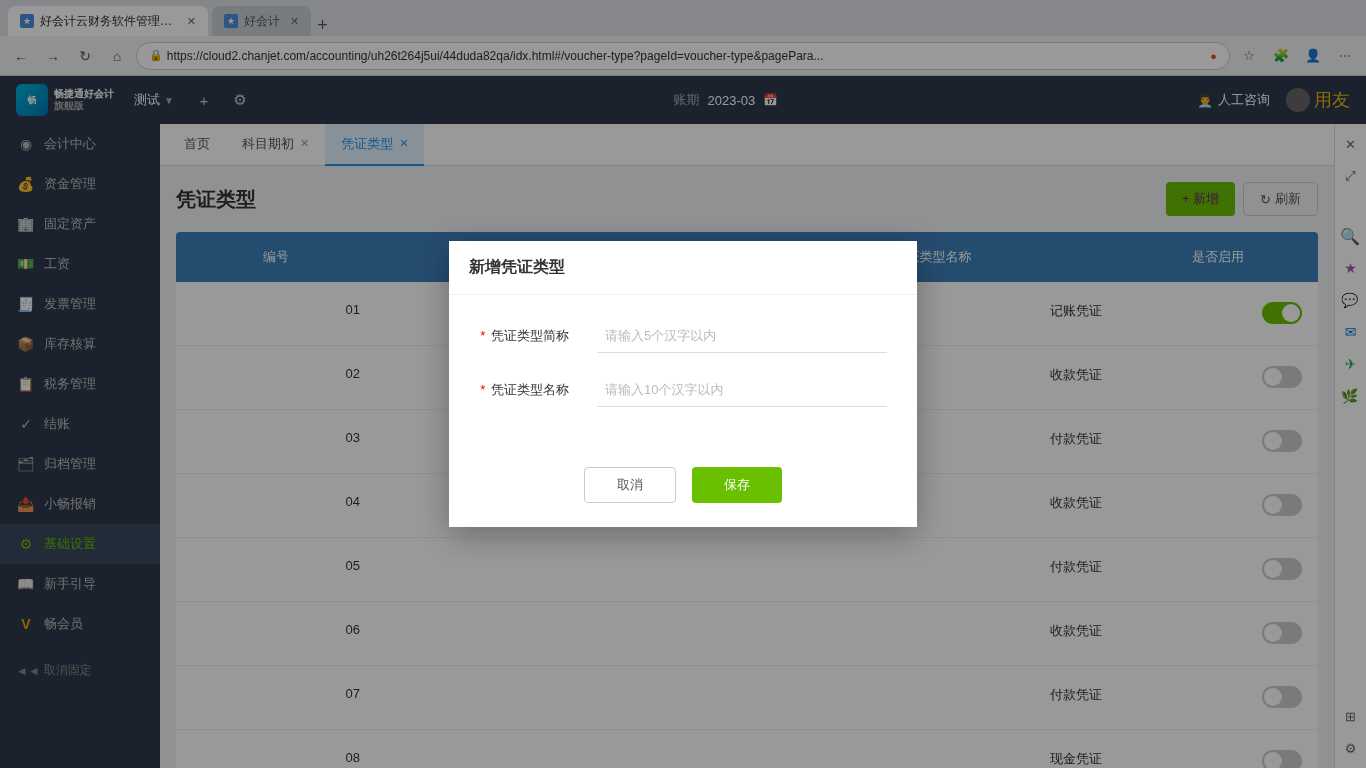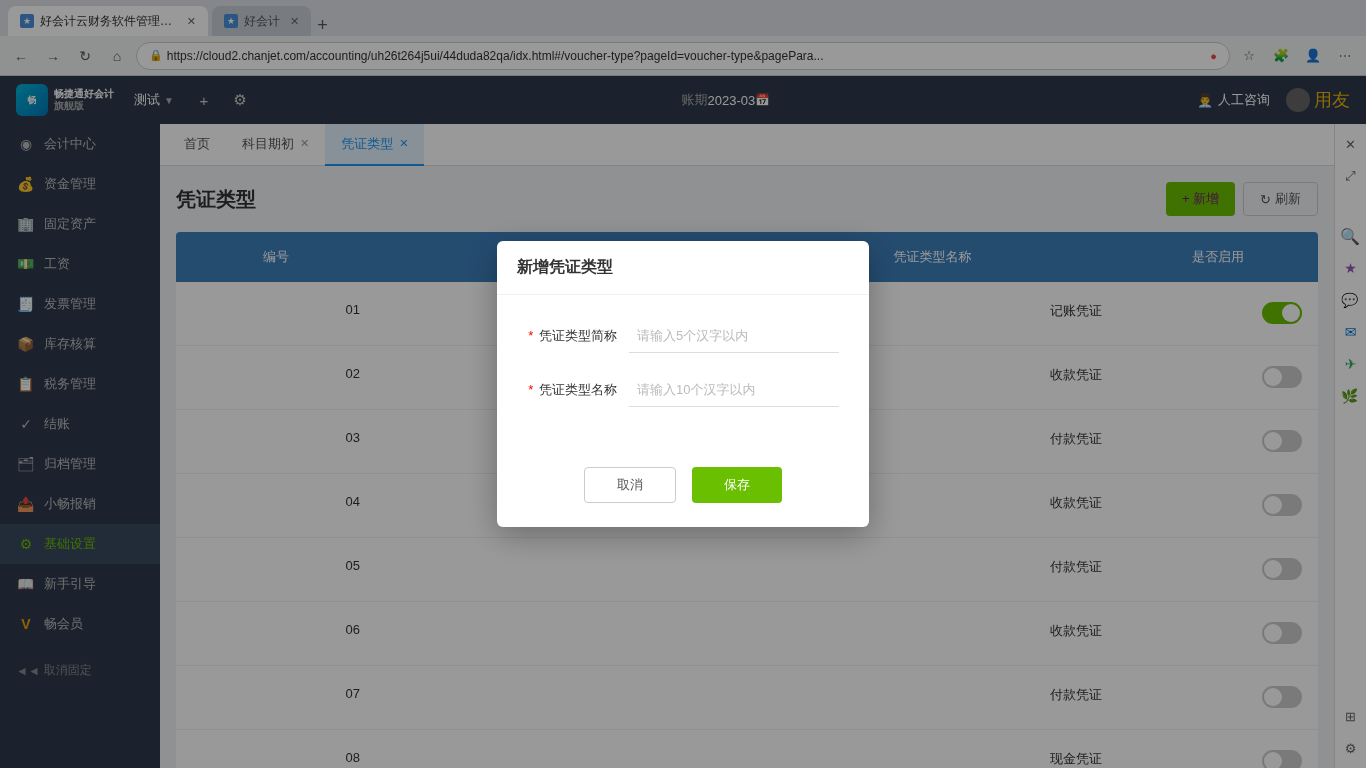--- a/index.html
+++ b/index.html
@@ -26,21 +26,21 @@
     .app-header { height: 48px; background: #2d3a4b; display: flex; align-items: center; padding: 0 16px; gap: 12px; }
     .app-logo { display: flex; align-items: center; gap: 6px; color: #fff; font-size: 14px; font-weight: bold; }
     .logo-icon { width: 32px; height: 32px; background: linear-gradient(135deg, #00b4d8, #0077b6); border-radius: 6px; display: flex; align-items: center; justify-content: center; color: #fff; font-size: 10px; font-weight: bold; }
     .logo-text { display: flex; flex-direction: column; line-height: 1.2; }
     .logo-main { color: #fff; font-size: 10px; }
     .logo-sub { color: #aaa; font-size: 10px; }
     .workspace-selector { display: flex; align-items: center; gap: 4px; color: #fff; font-size: 13px; cursor: pointer; margin-left: 8px; }
     .workspace-selector .chevron { color: #aaa; font-size: 10px; }
     .header-actions { display: flex; align-items: center; gap: 8px; margin-left: 4px; }
     .header-icon-btn { width: 28px; height: 28px; border: none; background: none; cursor: pointer; color: #ccc; font-size: 15px; display: flex; align-items: center; justify-content: center; }
-    .period-display { display: flex; align-items: center; gap: 0; color: #fff; font-size: 13px; margin-left: auto; text-align: center; }
+    .period-display { display: flex; align-items: center; gap: 8px; color: #fff; font-size: 13px; margin-left: auto; text-align: center; }
     .period-label { color: #aaa; }
     .period-value { color: #fff; }
     .period-icon { color: #aaa; font-size: 12px; }
     .header-right { display: flex; align-items: center; gap: 16px; margin-left: auto; }
     .consult-btn { display: flex; align-items: center; gap: 4px; color: #fff; font-size: 13px; cursor: pointer; }
     .user-btn { display: flex; align-items: flex-start; gap: 4px; color: #eab308; font-size: 18px; cursor: pointer; }
     .user-avatar { width: 24px; height: 24px; background: #666; border-radius: 50%; }
 
     
     .main-layout { display: flex; flex: 1; overflow: hidden; }
@@ -80,25 +80,25 @@
     .toggle.on { background: #6abf00; justify-content: flex-end; }
     .toggle.off { background: #ccc; justify-content: flex-start; }
     .toggle-knob { width: 18px; height: 18px; background: #fff; border-radius: 50%; }
 
     
     .right-panel { width: 32px; background: #fff; border-left: 1px solid #ddd; display: flex; flex-direction: column; align-items: center; padding: 8px 0; gap: 8px; flex-shrink: 0; }
     .right-panel-btn { width: 24px; height: 24px; display: flex; align-items: center; justify-content: center; color: #666; cursor: pointer; font-size: 13px; }
 
     
     .modal-overlay { position: fixed; top: 0; left: 0; width: 100%; height: 100%; background: rgba(0,0,0,0.4); display: flex; align-items: center; justify-content: center; z-index: 1000; }
-    .modal { background: #fff; border-radius: 6px; width: 372px; box-shadow: 0 8px 32px rgba(0,0,0,0.3); overflow: hidden; }
+    .modal { background: #fff; border-radius: 0; width: 468px; box-shadow: 0 8px 32px rgba(0,0,0,0.3); overflow: hidden; }
     .modal-header { padding: 16px 20px; font-size: 16px; font-weight: bold; color: #333; border-bottom: 1px solid #f0f0f0; }
     .modal-body { padding: 24px 30px; }
     .form-row { display: flex; align-items: center; margin-bottom: 20px; }
-    .form-label { width: 90px; font-size: 13px; color: #333; text-align: right; margin-right: 12px; }
+    .form-label { width: 90px; font-size: 13px; color: #333; text-align: right; margin-right: 28px; }
     .form-label .required { color: #f00; margin-right: 2px; }
     .form-input { flex: 1; height: 34px; border: none; border-bottom: 1px solid #ddd; outline: none; font-size: 13px; color: #333; padding: 0 8px; }
     .form-input::placeholder { color: #bbb; }
     .modal-footer { display: flex; justify-content: center; gap: 16px; padding: 16px 20px 24px; }
     .btn-cancel { padding: 8px 32px; border: 1px solid #ccc; background: #fff; color: #555; border-radius: 4px; cursor: pointer; font-size: 13px; }
     .btn-save { padding: 8px 32px; border: none; background: #6abf00; color: #fff; border-radius: 4px; cursor: pointer; font-size: 13px; }
 
     
     ::-webkit-scrollbar { width: 6px; }
     ::-webkit-scrollbar-track { background: #f0f0f0; }

